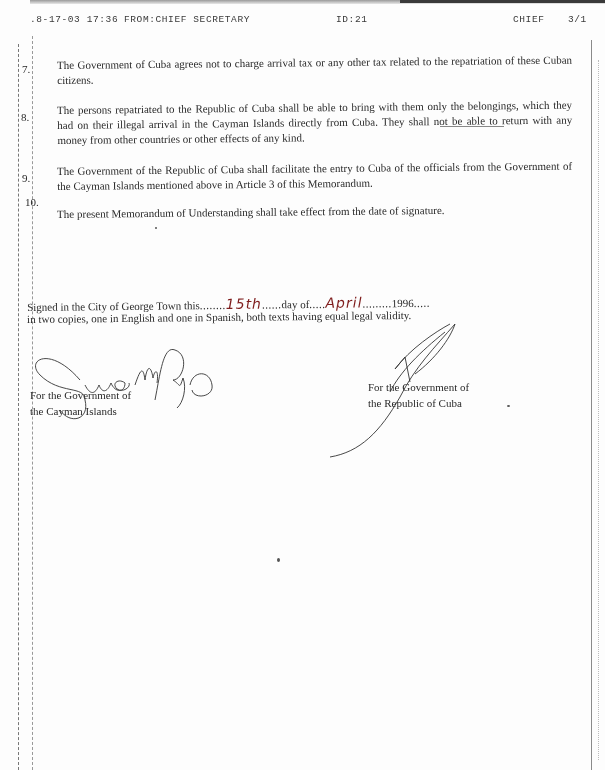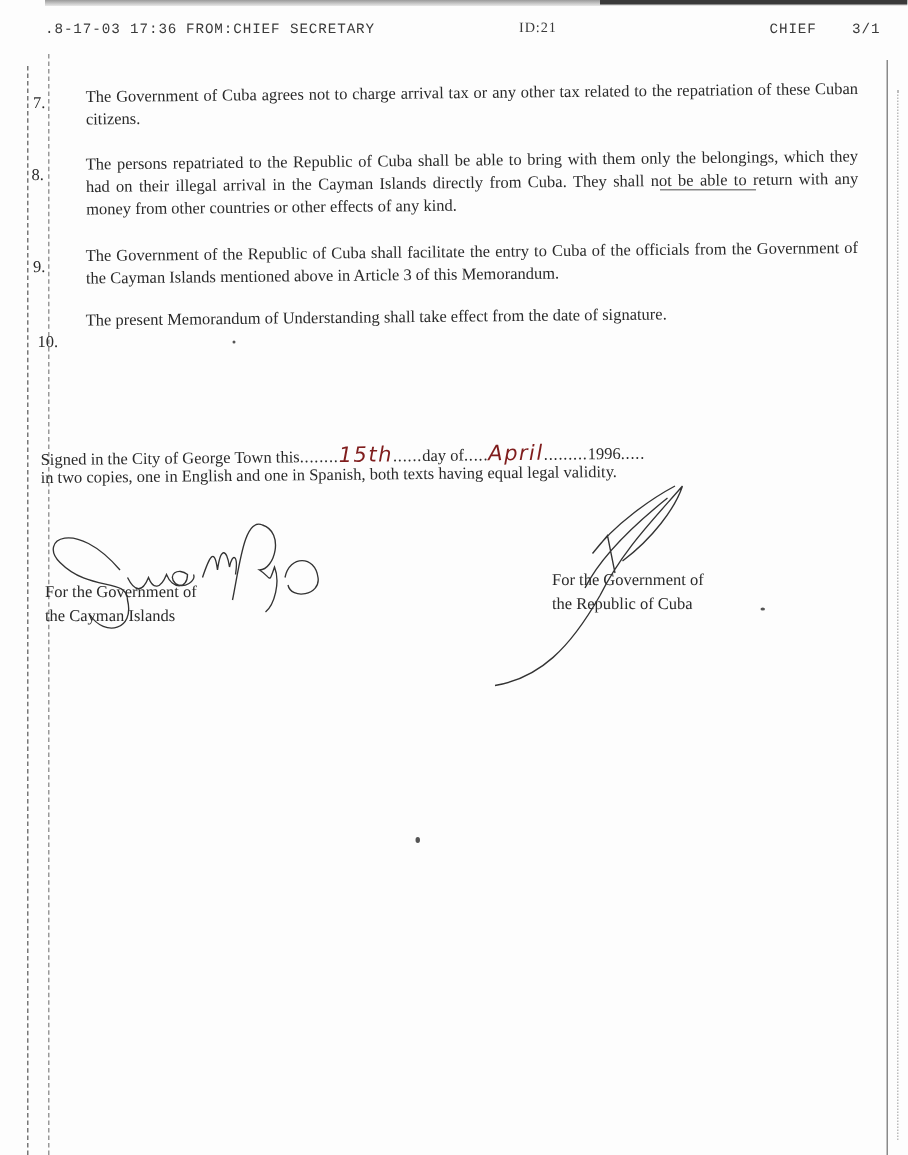--- a/index.html
+++ b/index.html
@@ -28,41 +28,41 @@
   </style>
 </head>
 <body>
 
 <div class="topedge"></div>
 <div class="topedge2"></div>
 
 <div class="fax-header">
   <span style="left:30px;">.8-17-03 17:36</span>
   <span style="left:124px;">FROM:CHIEF SECRETARY</span>
-  <span style="left:346px;font-family:Liberation Serif, serif;">ID:21</span>
+  <span style="left:336px;">ID:21</span>
   <span style="left:513px;">CHIEF</span>
   <span style="left:568px;">3/1</span>
 </div>
 
 <div class="left-rule"></div>
 <div class="left-rule2"></div>
 <div class="right-rule"></div>
 <div class="right-rule2"></div>
 
 <span class="para-num" style="left:22px; top:63px;">7.</span>
 <div class="para" style="top:58px;">The Government of Cuba agrees not to charge arrival tax or any other tax related to the repatriation of these Cuban citizens.</div>
 
 <span class="para-num" style="left:21px; top:111px;">8.</span>
 <div class="para" style="top:103px;">The persons repatriated to the Republic of Cuba shall be able to bring with them only the belongings, which they had on their illegal arrival in the Cayman Islands directly from Cuba. They shall not be able to return with any money from other countries or other effects of any kind.</div>
 <div class="underline-mark"></div>
 
 <span class="para-num" style="left:22px; top:172px;">9.</span>
 <div class="para" style="top:164px;">The Government of the Republic of Cuba shall facilitate the entry to Cuba of the officials from the Government of the Cayman Islands mentioned above in Article 3 of this Memorandum.</div>
 
-<span class="para-num" style="left:25px; top:222px;">10.</span>
+<span class="para-num" style="left:25px; top:196px;">10.</span>
 <div class="para" style="top:207px;">The present Memorandum of Understanding shall take effect from the date of signature.</div>
 
 <div class="sig-line" style="top:298px;">
   <span>Signed in the City of George Town this</span><span class="dots">........</span><span class="hand">15th</span><span class="dots">......</span><span>day of</span><span class="dots">.....</span><span class="hand">April</span><span class="dots">.........</span><span>1996</span><span class="dots">.....</span>
 </div>
 <div class="sig-line" style="top:313px;">in two copies, one in English and one in Spanish, both texts having equal legal validity.</div>
 
 <svg class="sig" style="left:30px; top:340px;" width="200" height="90">
   <path d="M50 40 C 20 5, -5 20, 10 35 C 30 55, 55 45, 55 60 C 60 80, 40 85, 30 70 M55 45 c5 10 10 10 14 0 c3 8 8 8 12 -2 c4 10 14 10 14 0 c-6 -5 -14 0 -8 6 c6 4 14 -2 12 -6 M105 45 c5 -15 8 -20 10 -5 c2 -15 6 -15 8 -2 c2 -10 6 -8 4 5 M125 60 c5 -25 8 -55 20 -50 c15 5 8 30 -2 30 c8 5 6 10 10 -2 c4 10 0 25 -6 30 M160 45 c3 -15 20 -15 22 0 c2 12 -18 15 -20 5" fill="none" stroke="#333" stroke-width="0.9"></path>
 </svg>

